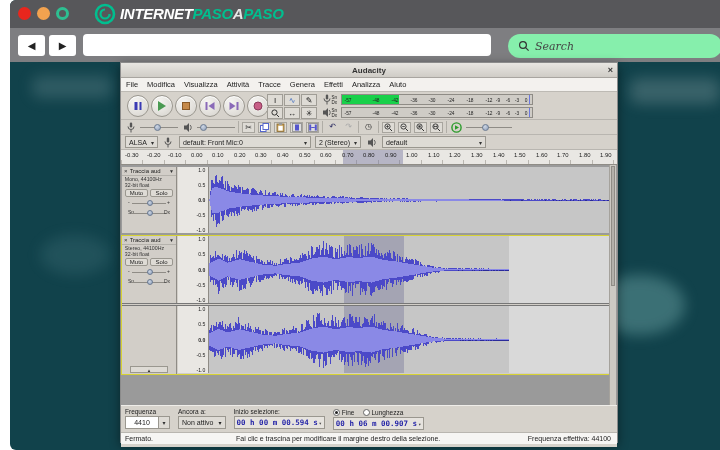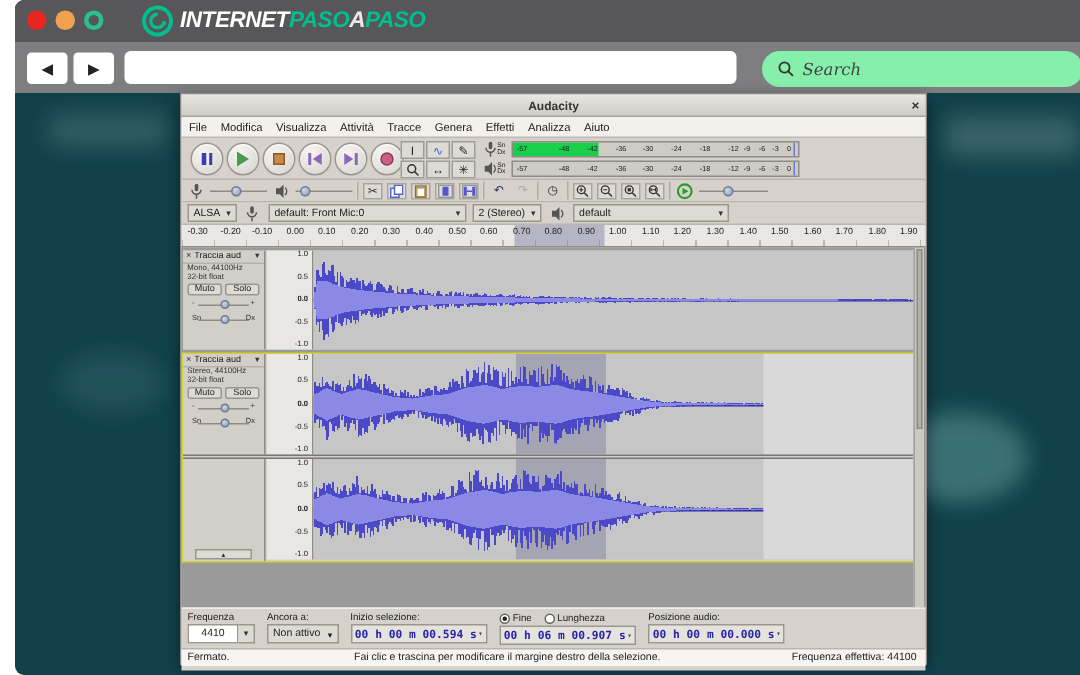--- a/index.html
+++ b/index.html
@@ -575,27 +575,20 @@
           <span class="radio">
               <span class="rdot"></span>
               <span>Lunghezza</span>
             </span>
         </span>
         <span class="timebox">
             <span>00 h 06 m 00.907 s</span>
             <span class="arr">▾</span>
           </span>
       </div>
-      <div class="sb-group">
-        <span class="sb-label">Posizione audio:</span>
-        <span class="timebox">
-            <span>00 h 00 m 00.000 s</span>
-            <span class="arr">▾</span>
-          </span>
-      </div>
     </div>
 
     <div id="w-status" class="abs">
       <span id="st-left">Fermato.</span>
       <span id="st-center">Fai clic e trascina per modificare il margine destro della selezione.</span>
       <span id="st-right">Frequenza effettiva: 44100</span>
     </div>
   </div>
 </div>
 

